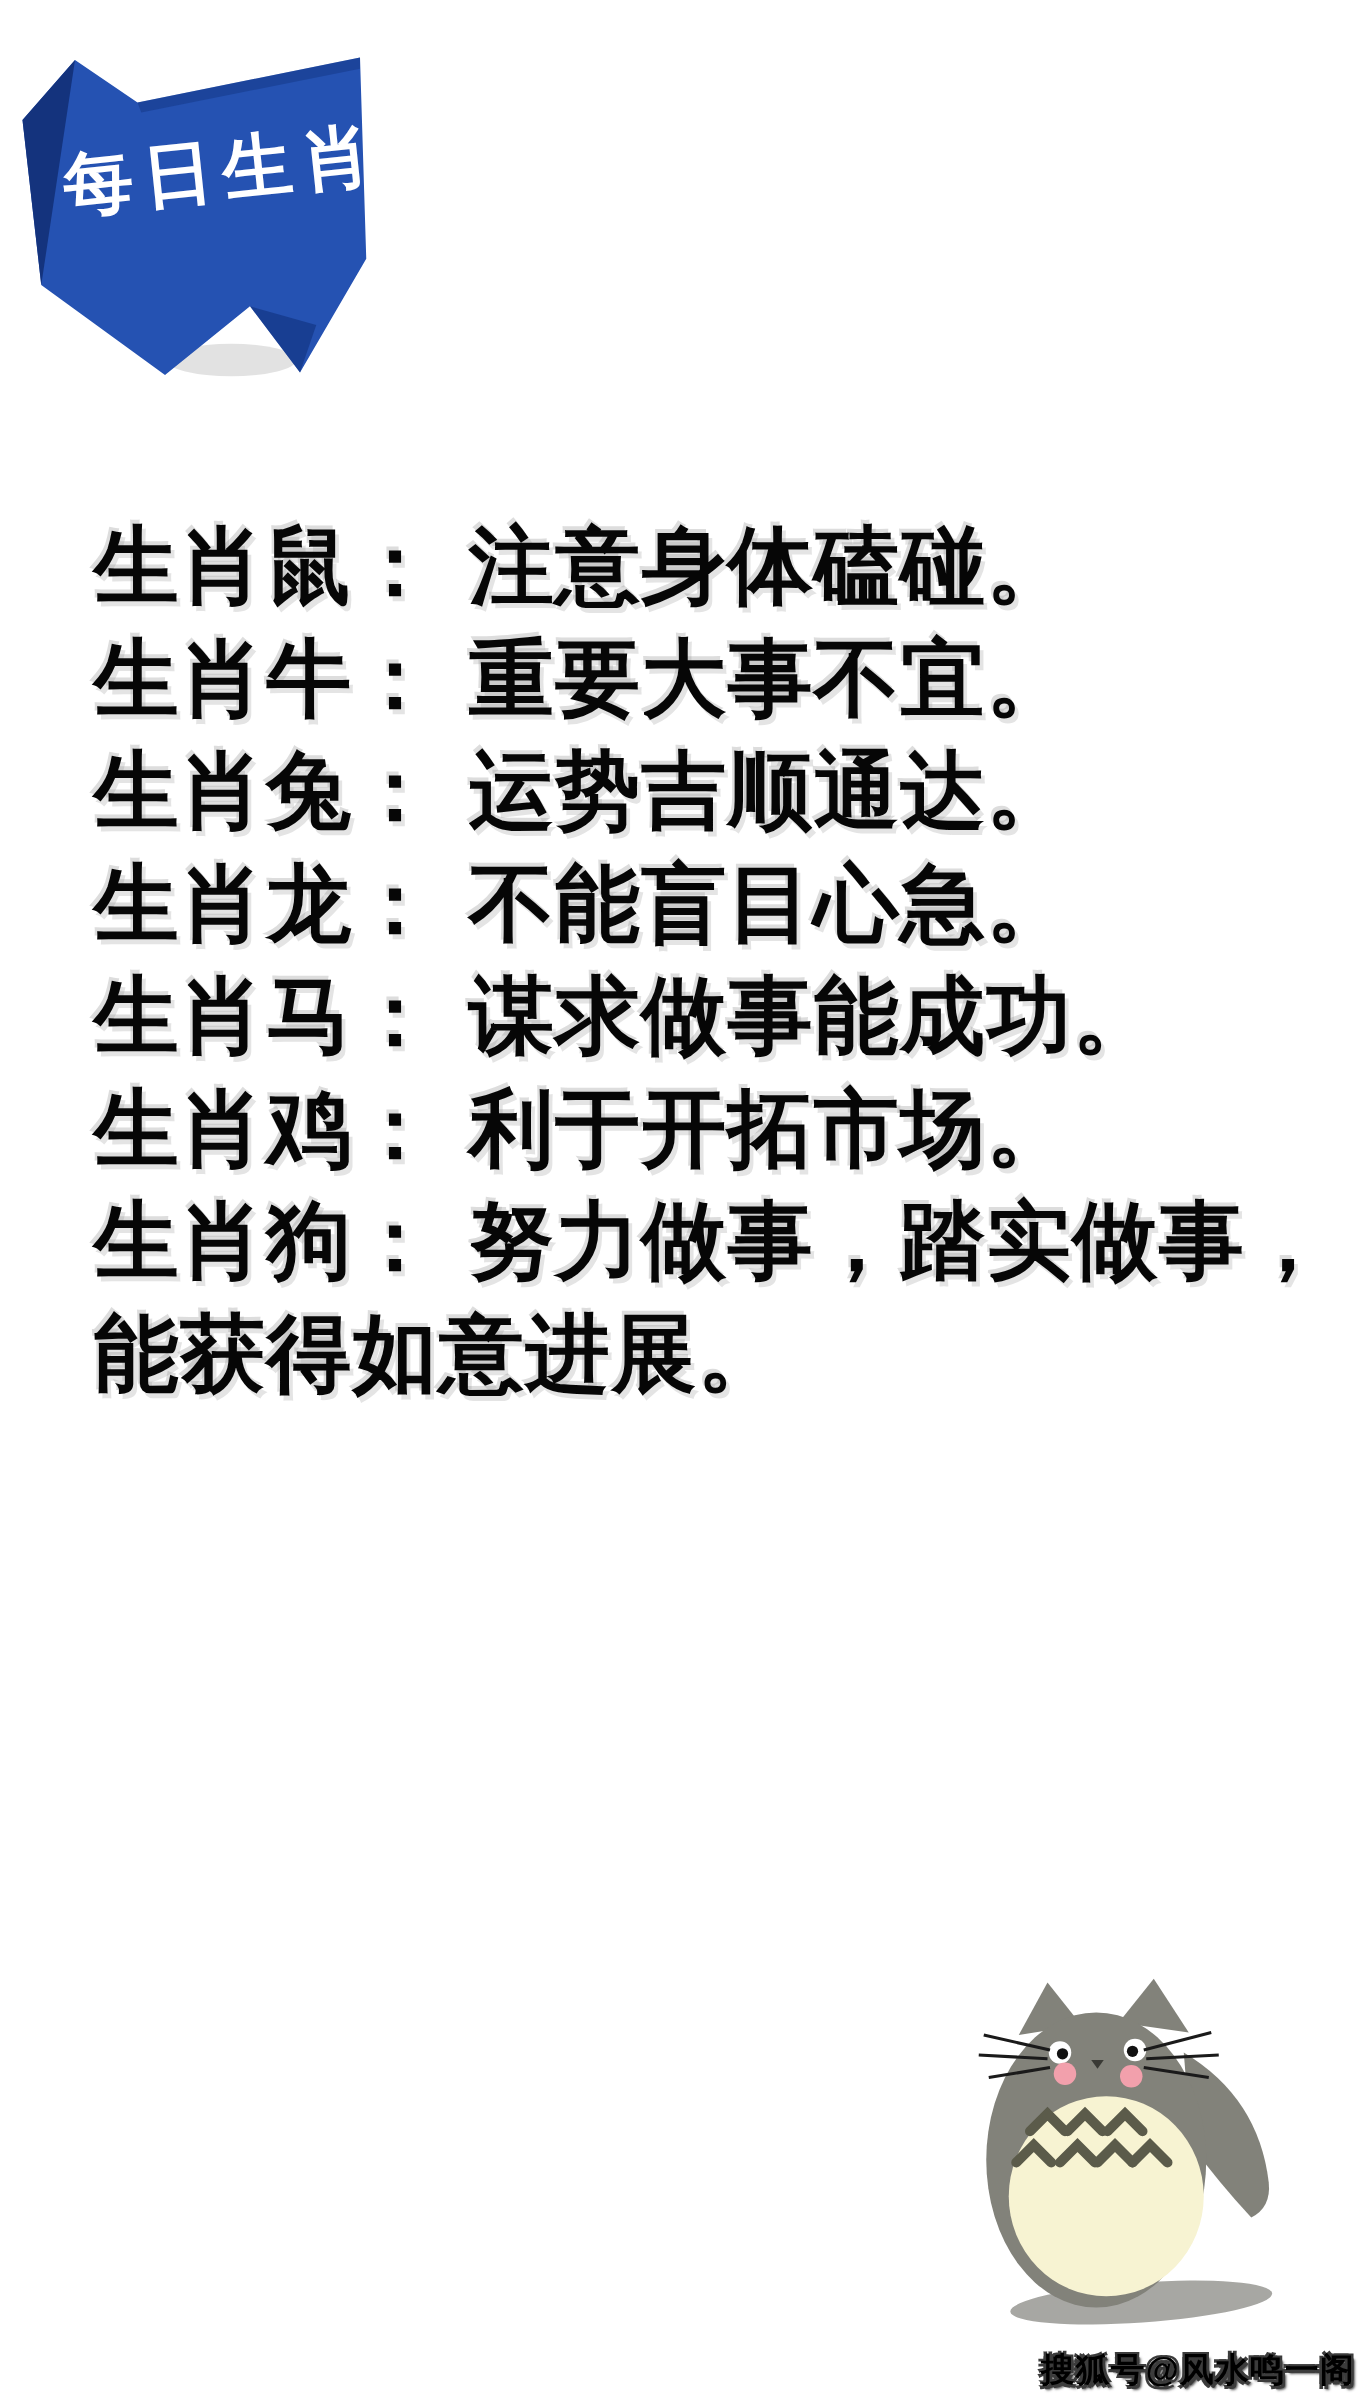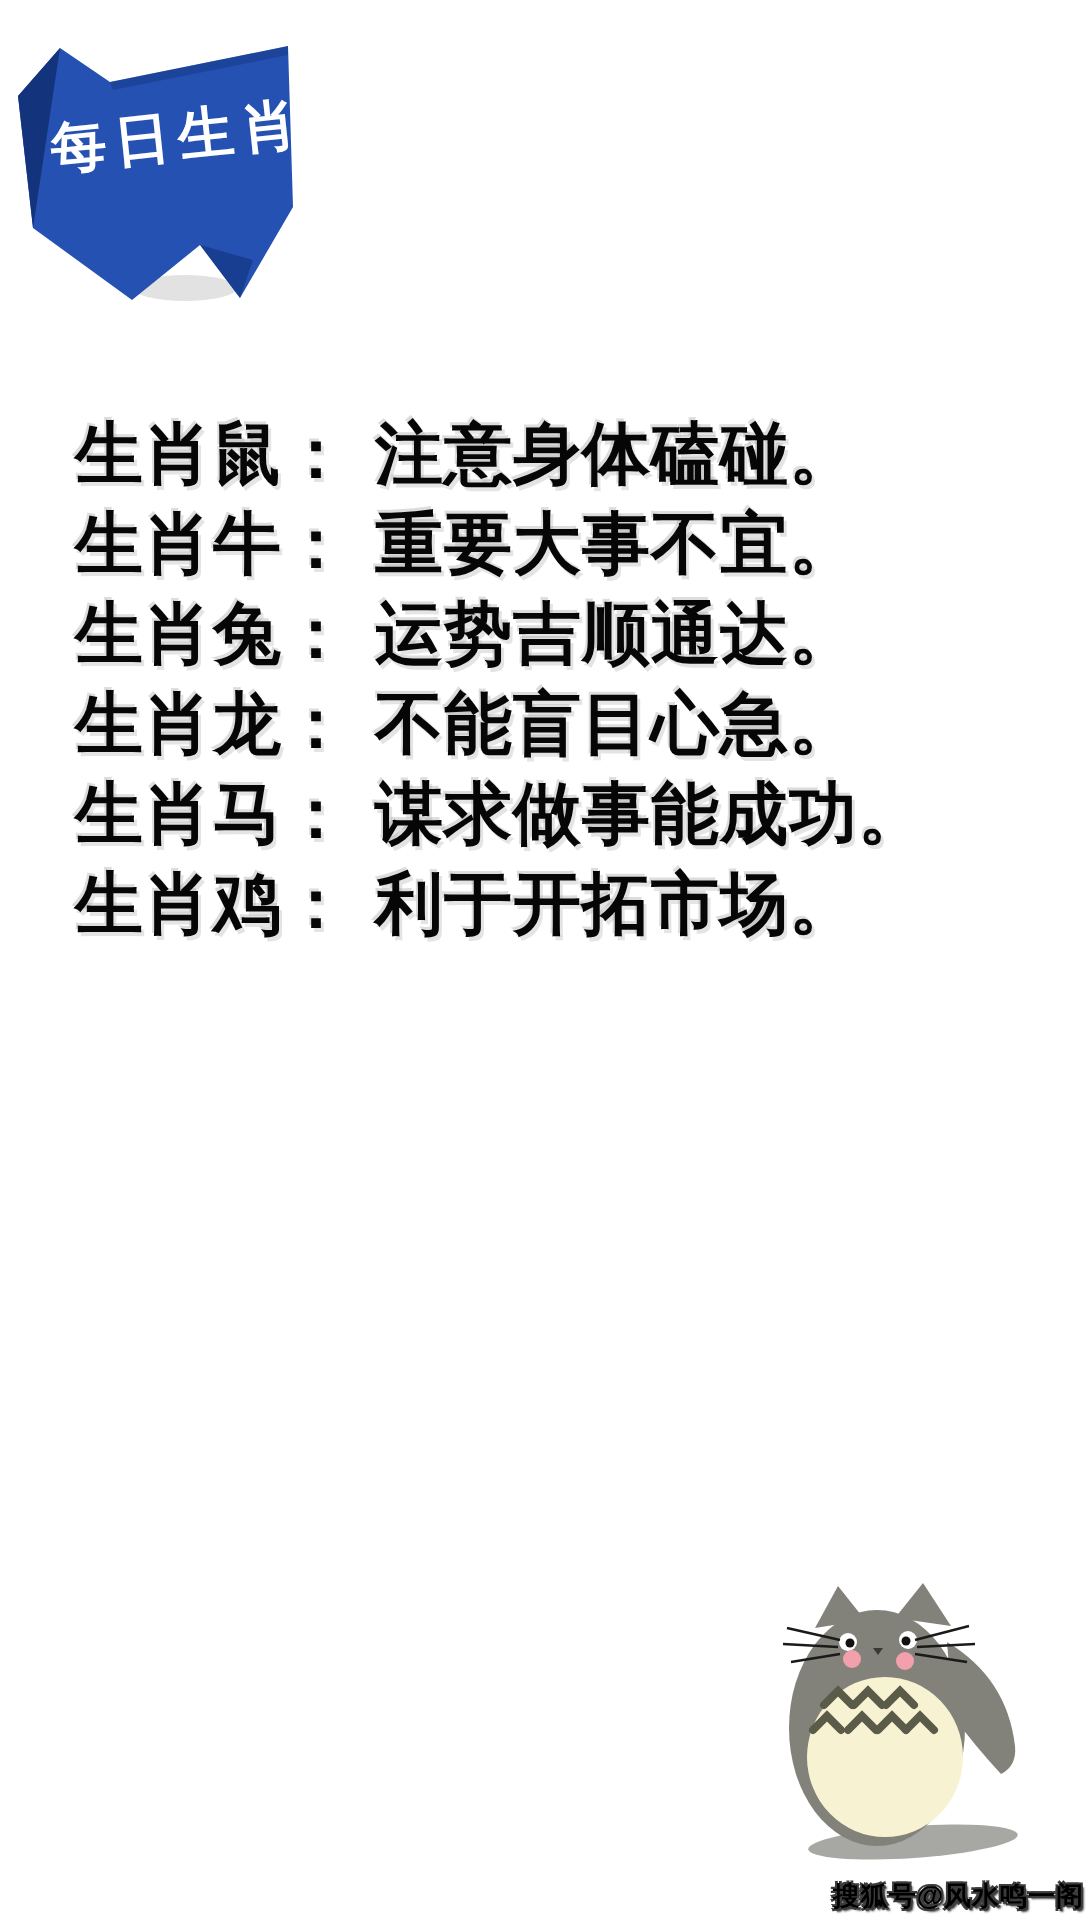--- a/index.html
+++ b/index.html
@@ -107,17 +107,19 @@
     </svg>
   </div>
 
   <div class="fortunes">
       <div class="fortune-line"><span class="zlabel">生肖鼠：</span><span class="ztext">注意身体磕碰。</span></div>
       <div class="fortune-line"><span class="zlabel">生肖牛：</span><span class="ztext">重要大事不宜。</span></div>
       <div class="fortune-line"><span class="zlabel">生肖兔：</span><span class="ztext">运势吉顺通达。</span></div>
       <div class="fortune-line"><span class="zlabel">生肖龙：</span><span class="ztext">不能盲目心急。</span></div>
       <div class="fortune-line"><span class="zlabel">生肖马：</span><span class="ztext">谋求做事能成功。</span></div>
       <div class="fortune-line"><span class="zlabel">生肖鸡：</span><span class="ztext">利于开拓市场。</span></div>
+      <div class="fortune-line"><span class="zlabel">生肖狗：</span><span class="ztext">努力做事，踏实做事，
+能获得如意进展。</span></div>
     </div>
 
   <div class="watermark">搜狐号@风水鸣一阁</div>
 
 </div>
 
 </body></html>

